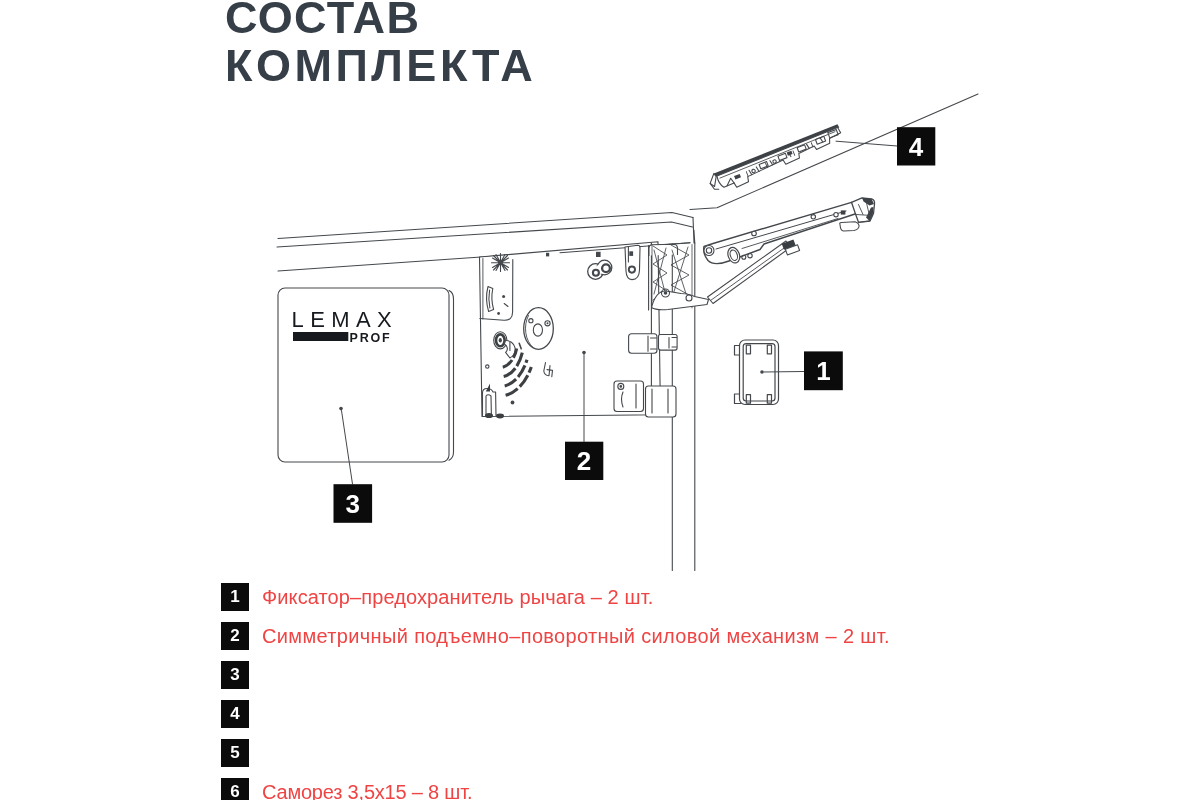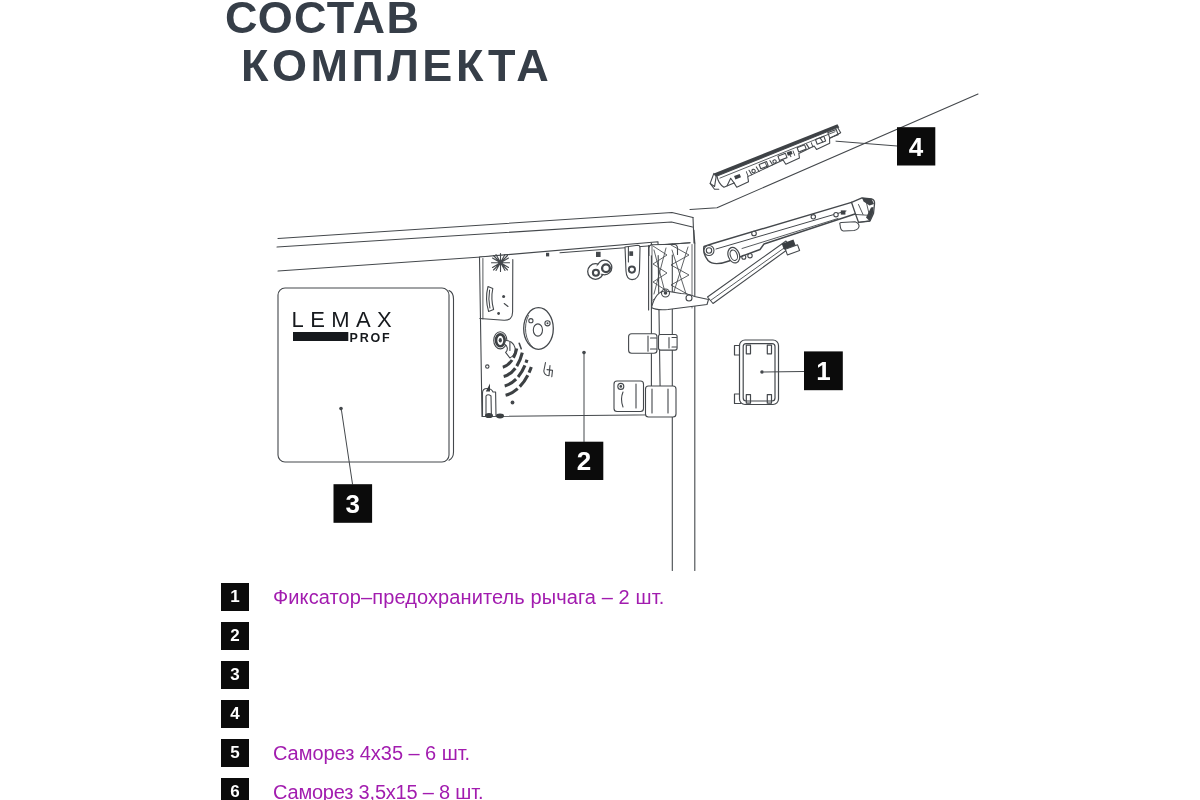--- a/index.html
+++ b/index.html
@@ -1,26 +1,26 @@
 <!DOCTYPE html>
 <html><head>
 <meta charset="utf-8">
 <style>
   html,body{margin:0;padding:0;}
   body{width:1200px;height:800px;overflow:hidden;background:#ffffff;position:relative;
        font-family:"Liberation Sans", sans-serif;}
   .title{position:absolute;left:225px;top:-6px;font-size:45px;line-height:48px;
          font-weight:bold;color:#363e48;}
   .t1{letter-spacing:1.3px;}
-  .t2{letter-spacing:3.5px;margin-left:16px;}
+  .t2{letter-spacing:3.5px;}
   .legend{position:absolute;left:221px;top:583px;width:900px;}
   .lrow{position:absolute;left:0;height:28px;display:flex;align-items:center;}
   .lsq{width:28px;height:28px;background:#0b0b0b;color:#fff;font-weight:bold;
        font-size:17px;display:flex;align-items:center;justify-content:center;flex:0 0 28px;}
-  .ltx{margin-left:24px;font-size:20px;color:#a21caf;white-space:nowrap;padding-top:1px;}
+  .ltx{margin-left:13px;font-size:20px;color:#ef4444;white-space:nowrap;padding-top:1px;}
   svg{position:absolute;left:0;top:0;}
 </style>
 </head>
 <body>
 <div class="title"><span class="t1">СОСТАВ</span><br><span class="t2">КОМПЛЕКТА</span></div>
 
 <svg width="1200" height="800" viewBox="0 0 1200 800" fill="none" stroke="#44484c" stroke-width="1.1" stroke-linecap="round" stroke-linejoin="round">
 
   <path d="M278,238.5 L672,212.5 L693,217.5"></path>
   <path d="M277,247 L671.5,222 L692.5,227"></path>
@@ -215,28 +215,28 @@
   </g>
 </svg>
 
 <div class="legend">
   <div class="lrow" style="top:0px">
       <div class="lsq">1</div>
       <div class="ltx" style="letter-spacing:0.1px">Фиксатор–предохранитель рычага – 2 шт.</div>
     </div>
   <div class="lrow" style="top:38.9px">
       <div class="lsq">2</div>
+      <div class="ltx" style="letter-spacing:0.35px">Симметричный подъемно–поворотный силовой механизм – 2 шт.</div>
     </div>
   <div class="lrow" style="top:77.8px">
       <div class="lsq">3</div>
     </div>
   <div class="lrow" style="top:116.7px">
       <div class="lsq">4</div>
     </div>
   <div class="lrow" style="top:155.6px">
       <div class="lsq">5</div>
-      <div class="ltx" style="letter-spacing:-0.05px">Саморез 4х35 – 6 шт.</div>
     </div>
   <div class="lrow" style="top:194.5px">
       <div class="lsq">6</div>
       <div class="ltx" style="letter-spacing:-0.2px">Саморез 3,5х15 – 8 шт.</div>
     </div>
 </div>
 
 </body></html>

